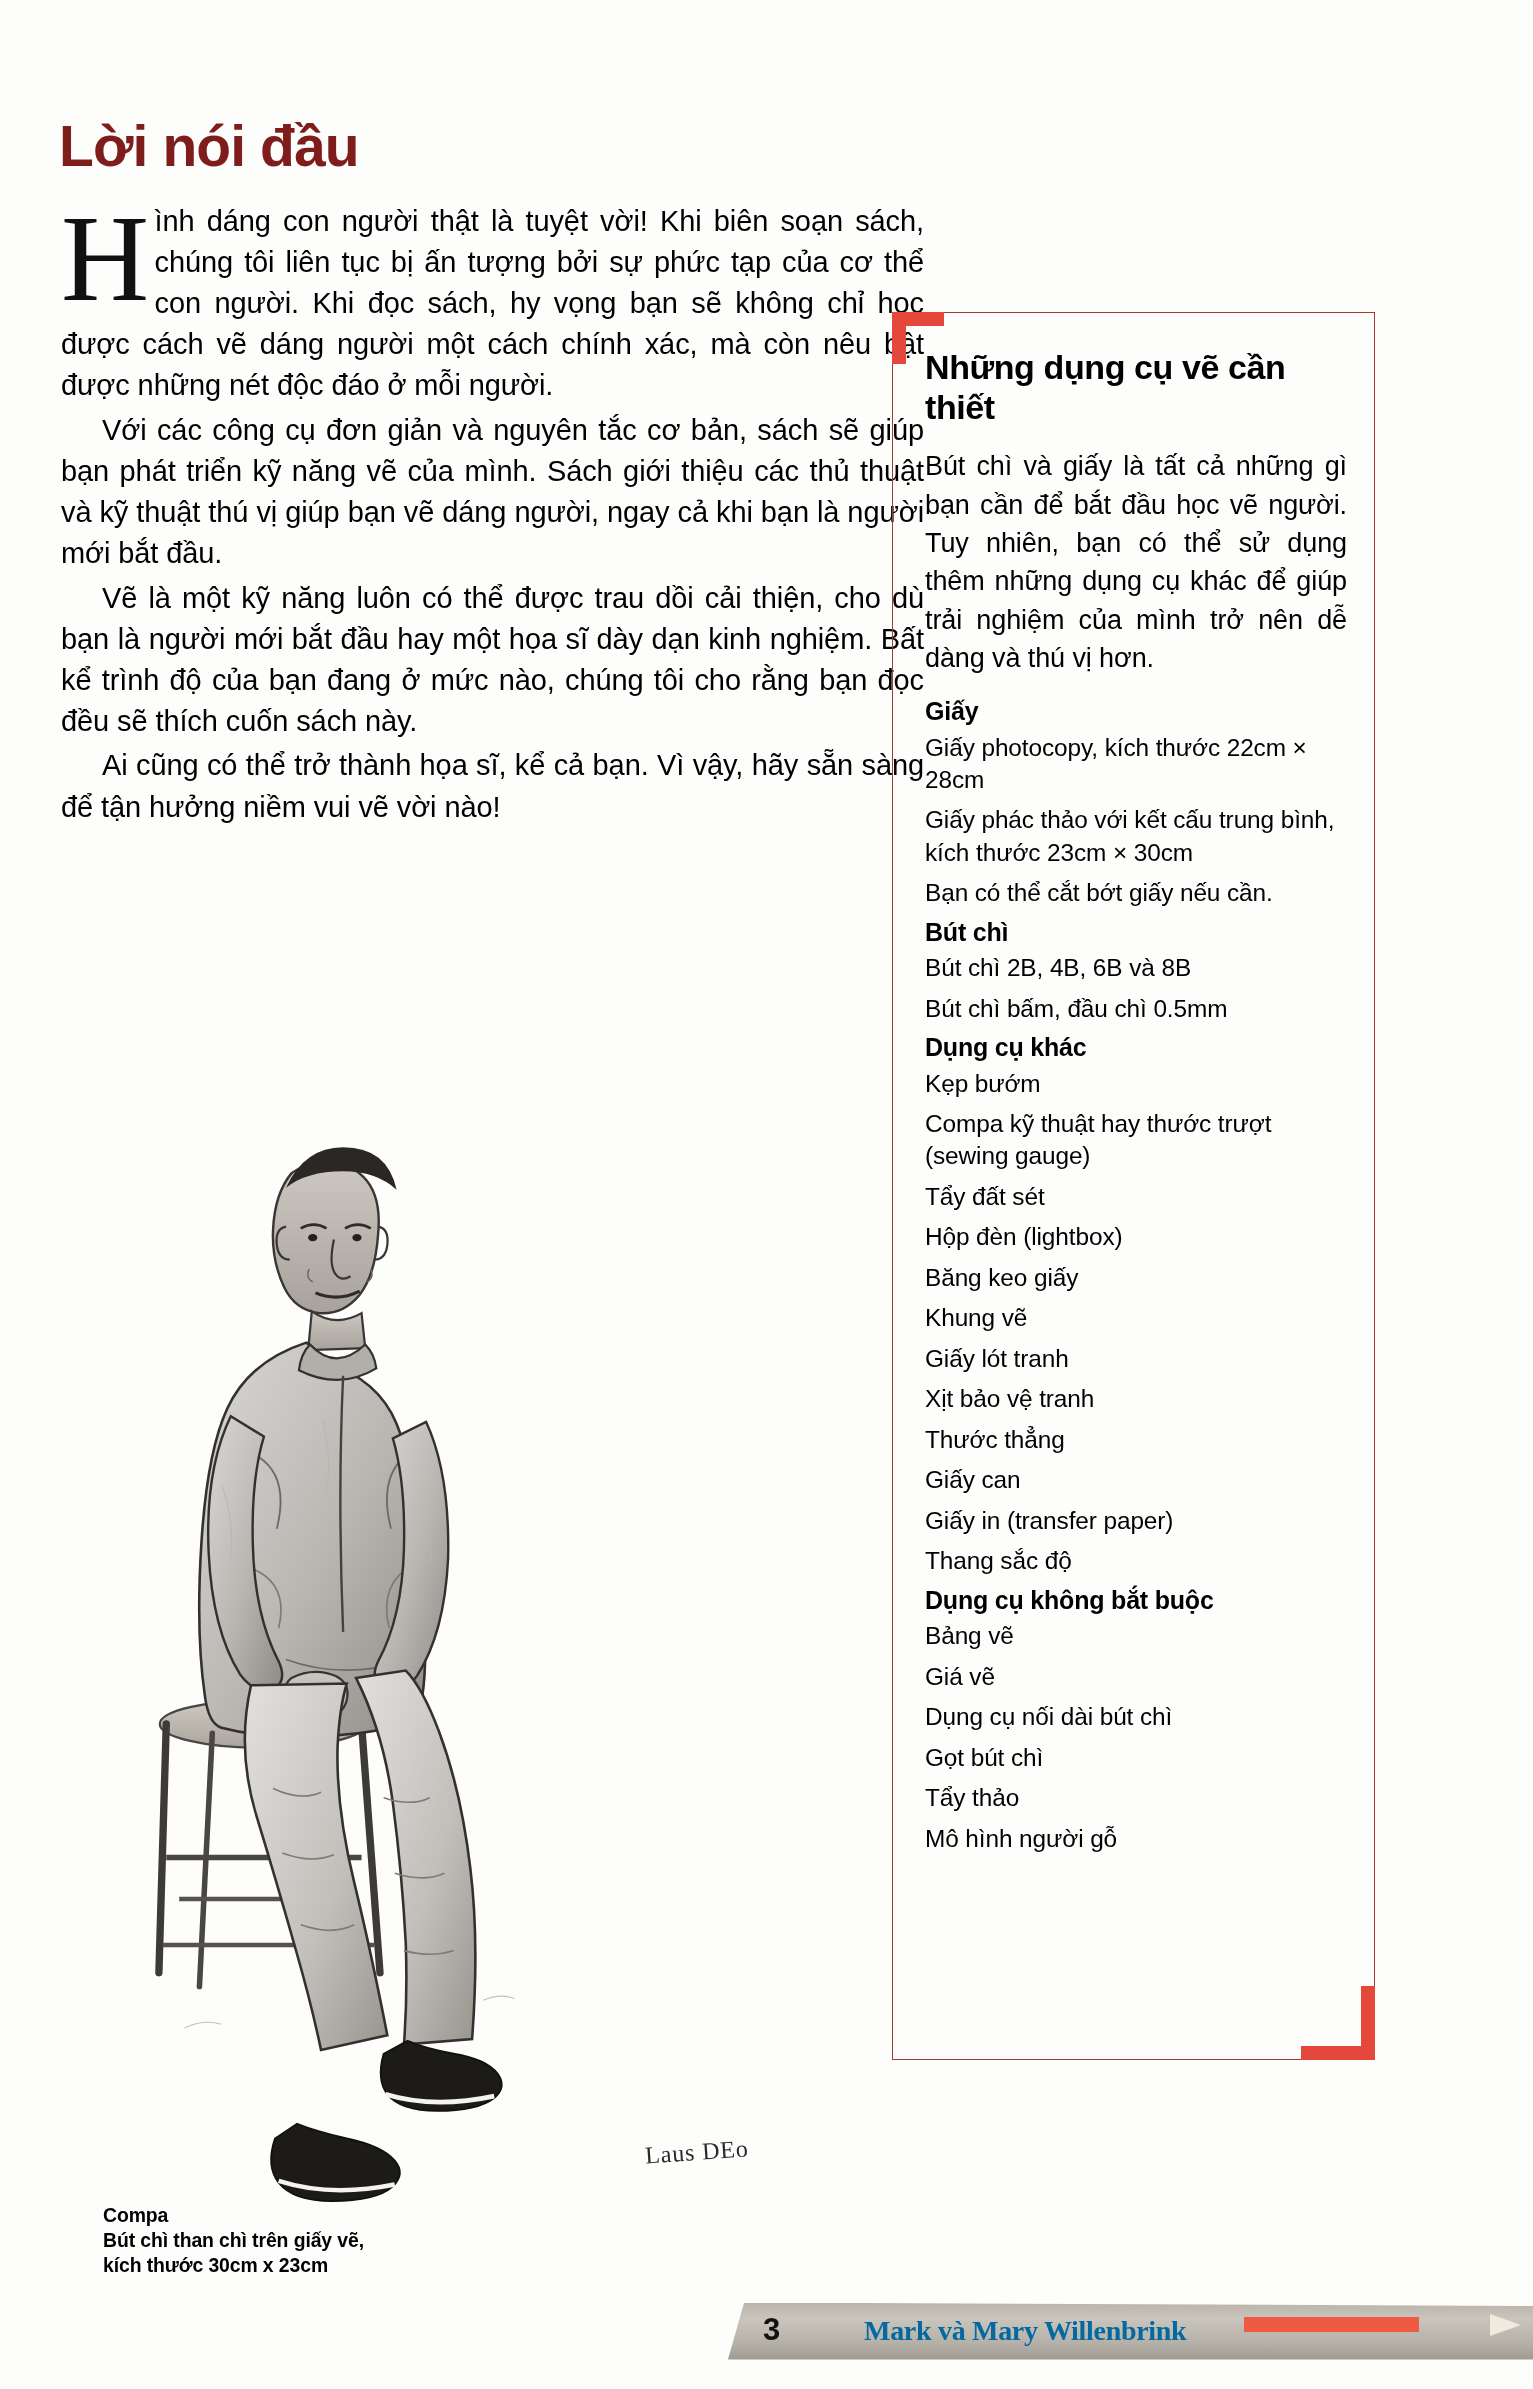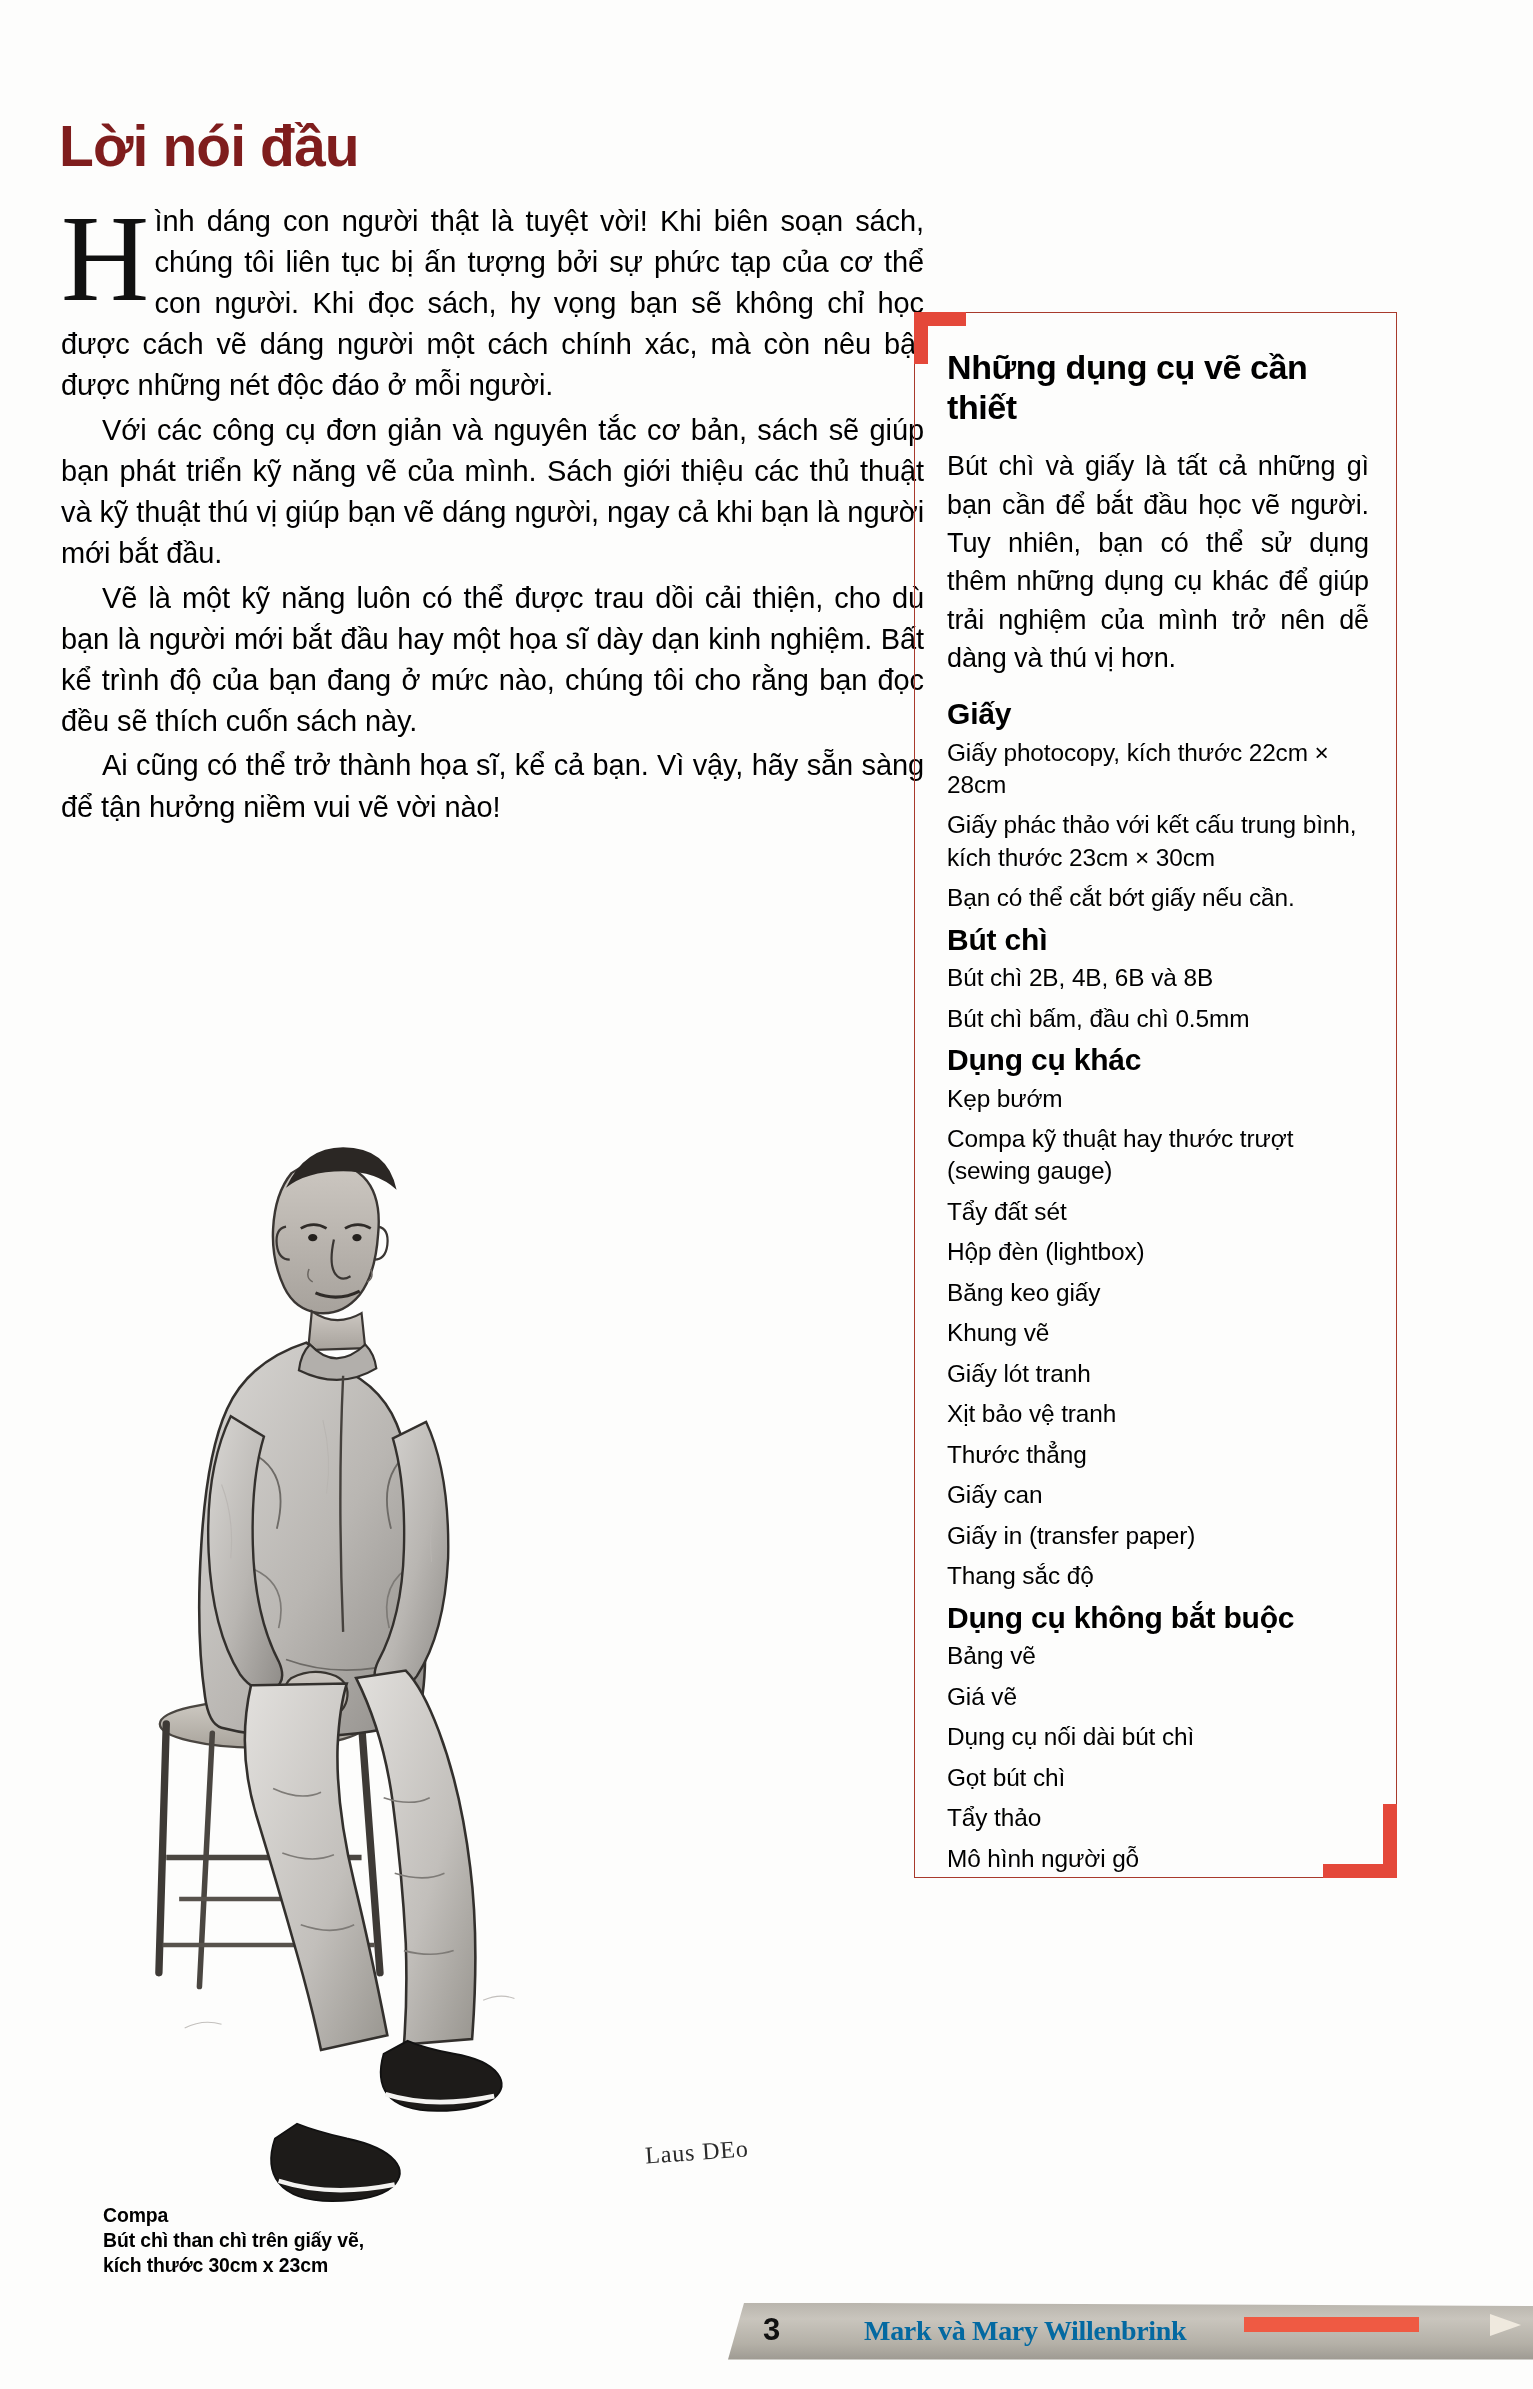--- a/index.html
+++ b/index.html
@@ -80,24 +80,24 @@
     width: 433px;
     font-size: 19.4px;
     line-height: 1.28;
     font-weight: 700;
     letter-spacing: -0.1px;
   }
 
   
   .sidebar {
     position: absolute;
-    left: 914px;
+    left: 892px;
     top: 312px;
     width: 483px;
-    height: 1566px;
+    height: 1748px;
   }
   .sb-border {
     position: absolute;
     inset: 0;
     border: 1.8px solid #a83a2c;
     box-sizing: border-box;
   }
   .sb-corner {
     position: absolute;
     background: #e4483a;
@@ -121,21 +121,21 @@
   }
   .sb-intro {
     font-size: 27px;
     line-height: 1.42;
     text-align: justify;
     font-weight: 500;
     letter-spacing: -0.1px;
     margin-bottom: 20px;
   }
   .sb-h {
-    font-size: 30px;
+    font-size: 25px;
     font-weight: 800;
     letter-spacing: -0.2px;
     margin: 7.4px 0 5.5px 0;
   }
   .sb-item {
     font-size: 24.4px;
     line-height: 1.32;
     font-weight: 500;
     letter-spacing: -0.1px;
     margin: 0 0 8.3px 0;

